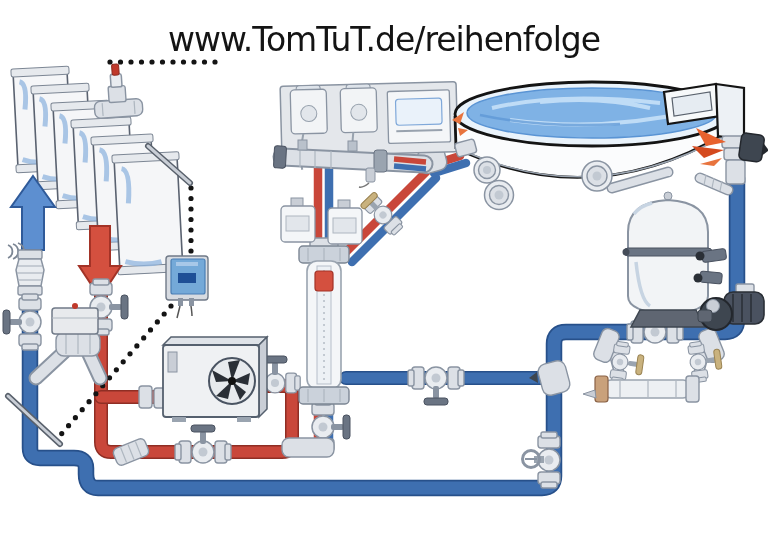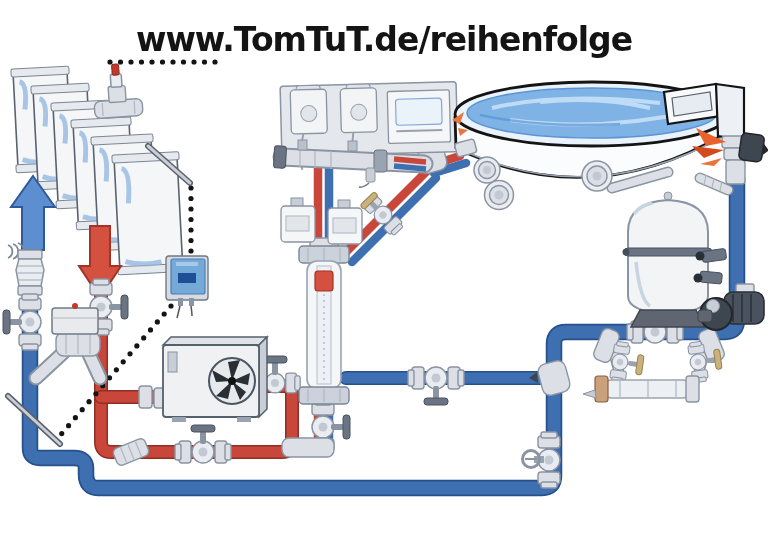--- a/index.html
+++ b/index.html
@@ -1,19 +1,19 @@
 <!DOCTYPE html>
 <html style="--pipe-blue: #3E6FB0; --pipe-blue-dark: #27508A; --pipe-red: #C9473A; --pipe-red-dark: #8F2E24; --fitting-grey: #DCE0E6; --fitting-line: #8A94A2; --water-blue: #7FB2E5; --water-rim: #EAF3FB; --water-streak: #C7E0F7; --float-red: #D4503F; --splash-orange: #E8622E; --controller-blue: #6FA7DA; --screen-blue: #1E4F96; --dark-grey: #454D59; --ink: #141414;"><head>
 <meta charset="utf-8">
 <style>
   html,body{margin:0;padding:0;background:#fff;}
   #stage{position:relative;width:768px;height:543px;background:#fff;overflow:hidden;
          font-family:"DejaVu Sans", sans-serif;}
   #title{position:absolute;top:20px;left:50%;transform:translateX(-50%);
-         font-size:33px;font-weight:bold;color:#141414;letter-spacing:-1px;white-space:nowrap;}
+         font-size:33px;font-weight:normal;color:#141414;letter-spacing:-1px;white-space:nowrap;}
   svg{position:absolute;left:0;top:0;}
   .pipe{fill:none;stroke-linecap:round;stroke-linejoin:round}
   .pb{stroke:var(--pipe-blue)} .pbo{stroke:var(--pipe-blue-dark)}
   .pr{stroke:var(--pipe-red)} .pro{stroke:var(--pipe-red-dark)}
   .fit{fill:var(--fitting-grey);stroke:var(--fitting-line);stroke-width:1.4}
   .fitball{fill:#E9ECF0;stroke:var(--fitting-line);stroke-width:1.5}
   .fitin{fill:#C2C9D2}
   .fitd{fill:#6A7483;stroke:#4A5260;stroke-width:1}
   .rib{stroke:#AEB6C0;stroke-width:1.2}
   .dots{stroke:var(--ink);stroke-width:5.2;stroke-dasharray:0 10.5;stroke-linecap:round;fill:none}

